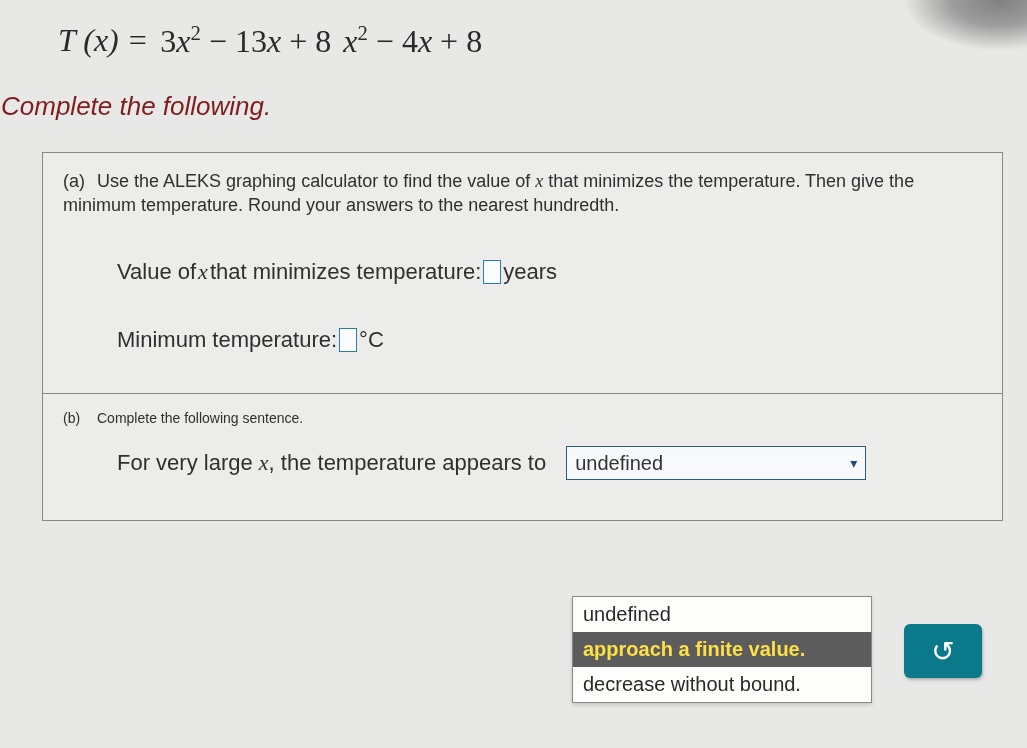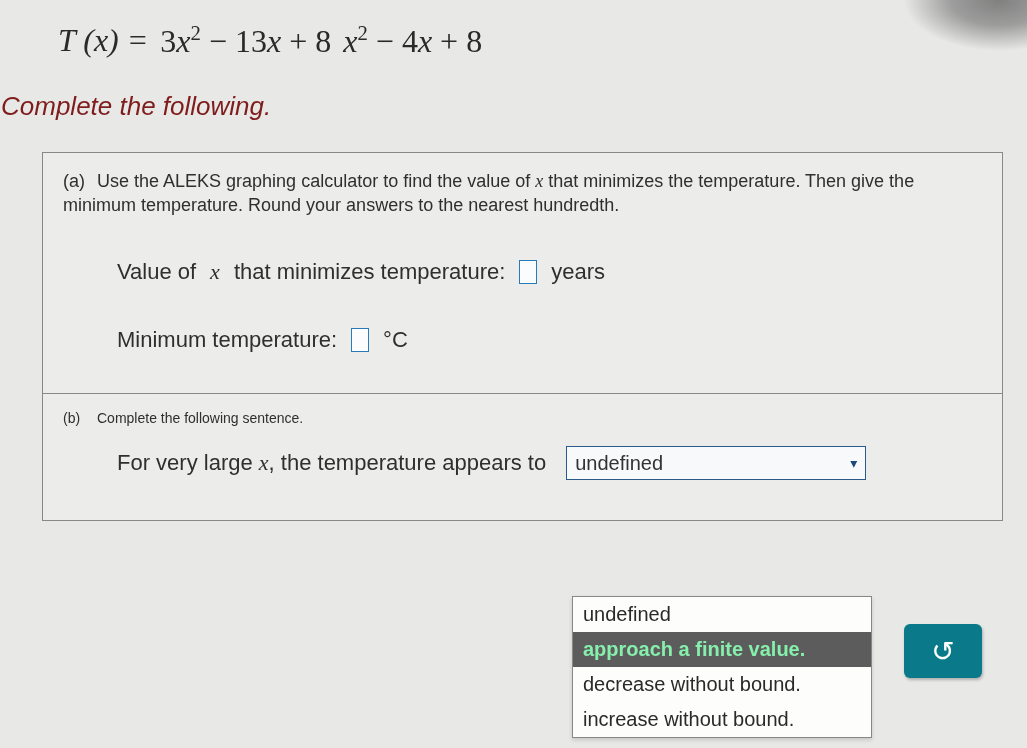--- a/index.html
+++ b/index.html
@@ -67,21 +67,21 @@
       display: inline-block;
       width: 34px;
     }
     .part-a .header .italic-x { font-style: italic; font-family:'Times New Roman', serif;}
     .answer-line {
       margin: 42px 0 0 54px;
       font-size: 22px;
       color: #2f2f2f;
       display: flex;
       align-items: center;
-      gap: 14px;
+      gap: 2px;
     }
     .answer-line .italic-x { font-style: italic; font-family:'Times New Roman', serif;}
     .input-box {
       display: inline-block;
       width: 18px;
       height: 24px;
       border: 1.5px solid #2a7bb5;
       background: #fafcfd;
       vertical-align: middle;
     }
@@ -134,21 +134,21 @@
       box-shadow: 0 2px 4px rgba(0,0,0,0.15);
     }
     .dropdown-list .opt {
       padding: 6px 10px;
       font-size: 20px;
       color: #2a2a2a;
       cursor: pointer;
     }
     .dropdown-list .opt.highlight {
       background: #5c5c5c;
-      color: #86efac;
+      color: #fde047;
       font-weight: bold;
     }
     .reset-btn {
       position: absolute;
       left: 904px;
       top: 624px;
       width: 78px;
       height: 54px;
       background: #0a7a8a;
       border: none;
@@ -239,18 +239,17 @@
     </div>
 
   </div>
 
 </div>
 
 <div class="dropdown-list" id="dropdown-list">
     <div class="opt">undefined</div>
     <div class="opt highlight">approach a finite value.</div>
     <div class="opt">decrease without bound.</div>
-    <div class="opt">increase without bound.</div>
   </div>
 
 <button class="reset-btn">
   <span>↺</span>
 </button>
 
 </body></html>

